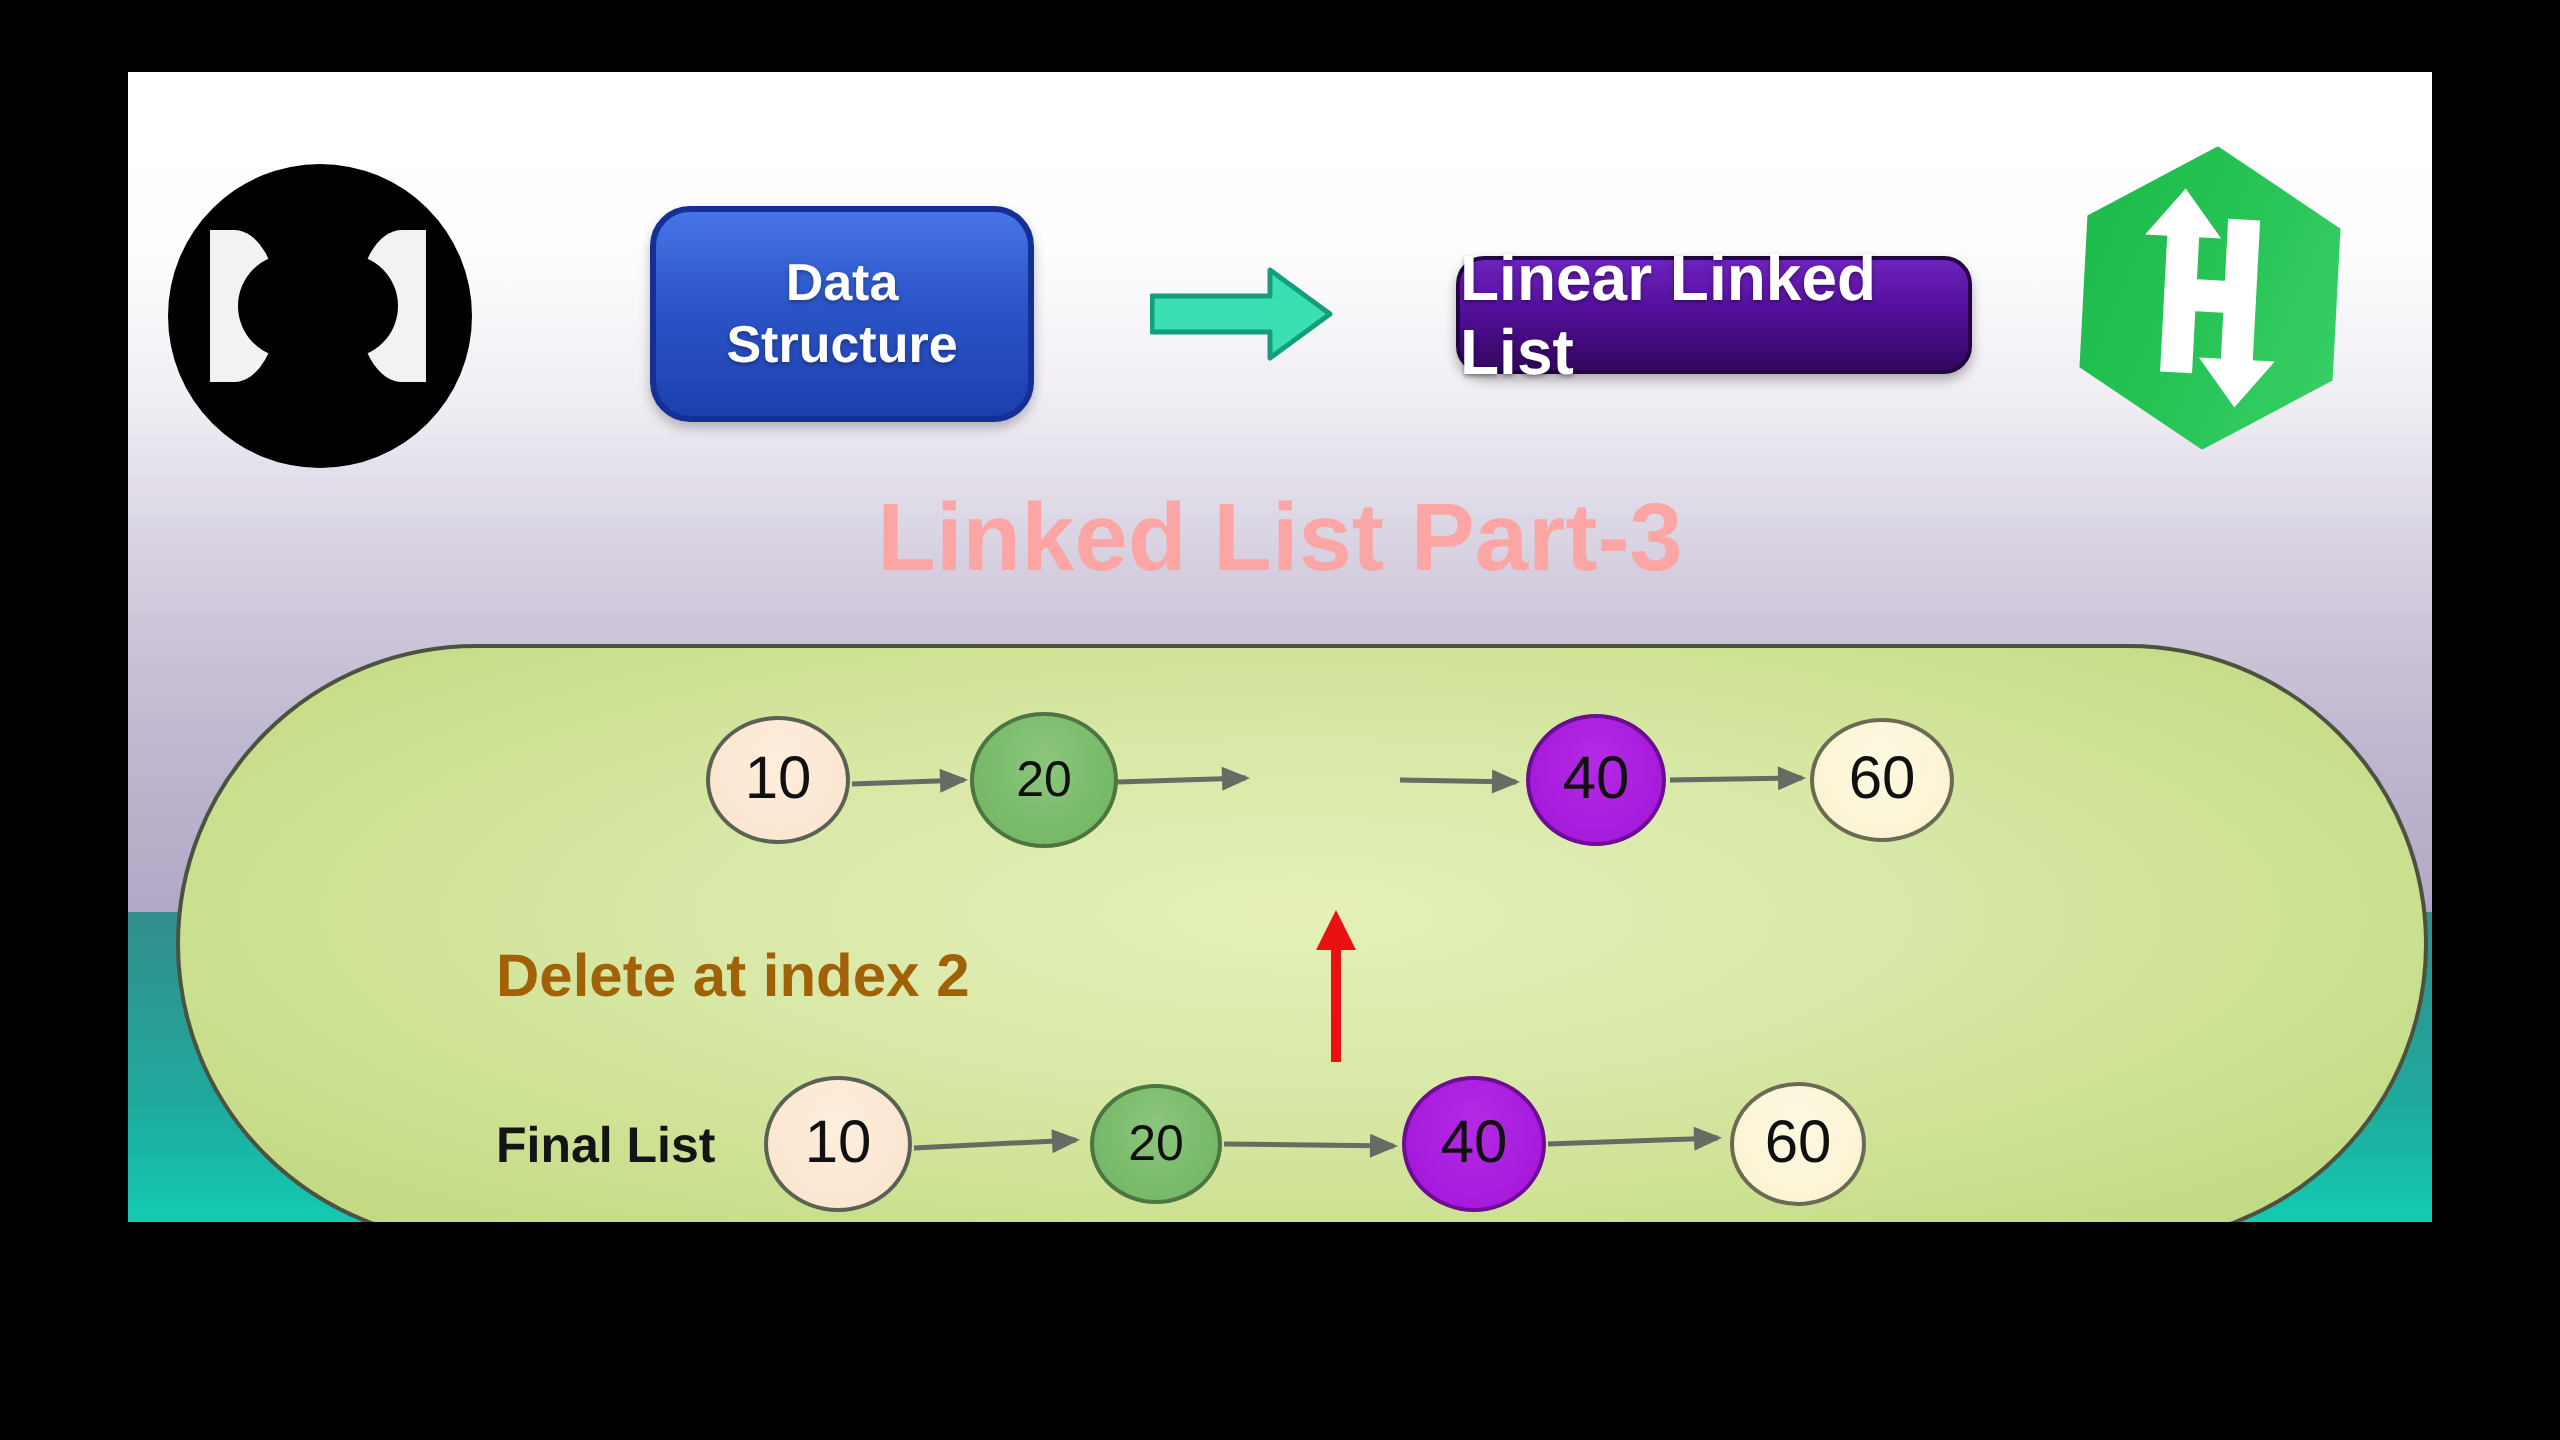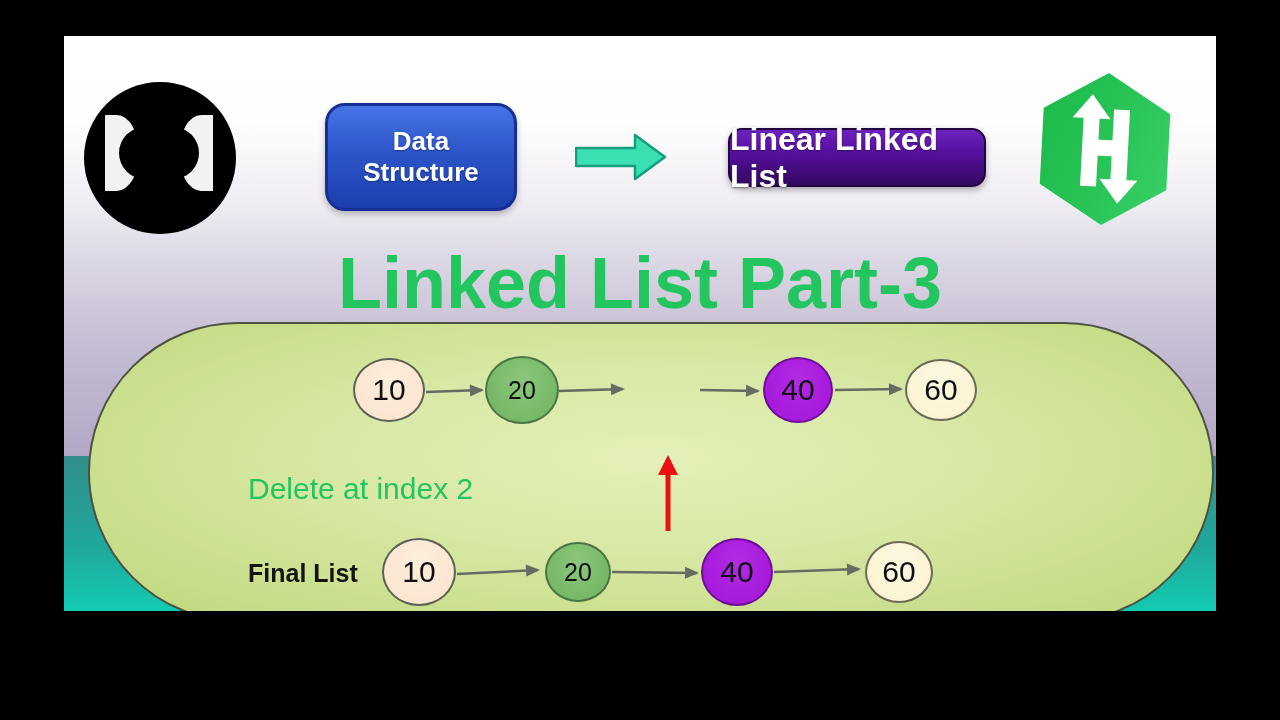--- a/index.html
+++ b/index.html
@@ -68,38 +68,38 @@
   .hex-shape{
     width:144px;height:152px;
     clip-path:polygon(50% 0%, 94% 25%, 94% 75%, 50% 100%, 6% 75%, 6% 25%);
     background:linear-gradient(110deg,#1bb94a 0%,#27c355 50%,#3bd26a 100%);
     position:absolute;left:0;top:0;
   }
   .hex-h{position:absolute;left:0;top:0;}
   
   .title{
     position:absolute;left:0;top:206px;width:1152px;text-align:center;
-    font-size:72px;font-weight:bold;color:#22c55e;letter-spacing:0px;
+    font-size:48px;font-weight:bold;color:#fca5a5;letter-spacing:0px;
   }
   
   .node{
     position:absolute;border-radius:50%;border:2px solid #5c6156;box-sizing:border-box;
     display:flex;align-items:center;justify-content:center;
     font-size:30px;color:#101010;
   }
   .node.small-text{font-size:25px;}
   .node.peach{background:radial-gradient(ellipse at 50% 35%,#fdeedd 0%,#fbe3cb 100%);text-align:center;}
   .node.green{background:radial-gradient(ellipse at 50% 35%,#8cc67d 0%,#6db35e 100%);border-color:#4d7542;}
   .node.blue{background:radial-gradient(ellipse at 50% 35%,#d8e6ec 0%,#c6d9e3 100%);}
   .node.purple{background:radial-gradient(ellipse at 50% 35%,#b32ae4 0%,#a214da 100%);border-color:#6d0d94;}
   .node.cream{background:radial-gradient(ellipse at 50% 35%,#fdf8e2 0%,#faf2cd 100%);border-color:#6a6a55;}
   .arrows-svg{position:absolute;left:0;top:0;width:1152px;height:648px;pointer-events:none;}
   .op-label{
     position:absolute;left:184px;top:436px;
-    font-size:30px;font-weight:normal;color:#22c55e;
+    font-size:30px;font-weight:bold;color:#a16207;
   }
   .final-label{
     position:absolute;left:184px;top:523px;
     font-size:25px;font-weight:bold;color:#141414;
   }
 </style>
 </head>
 <body>
 
 <div class="stage">

